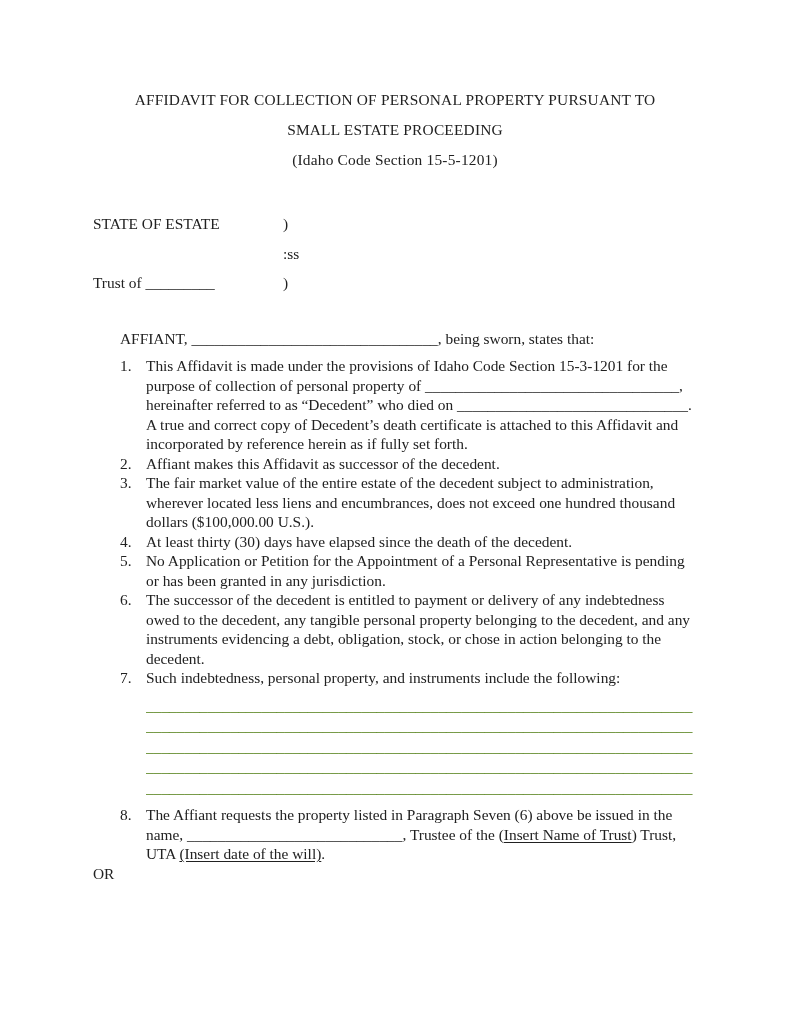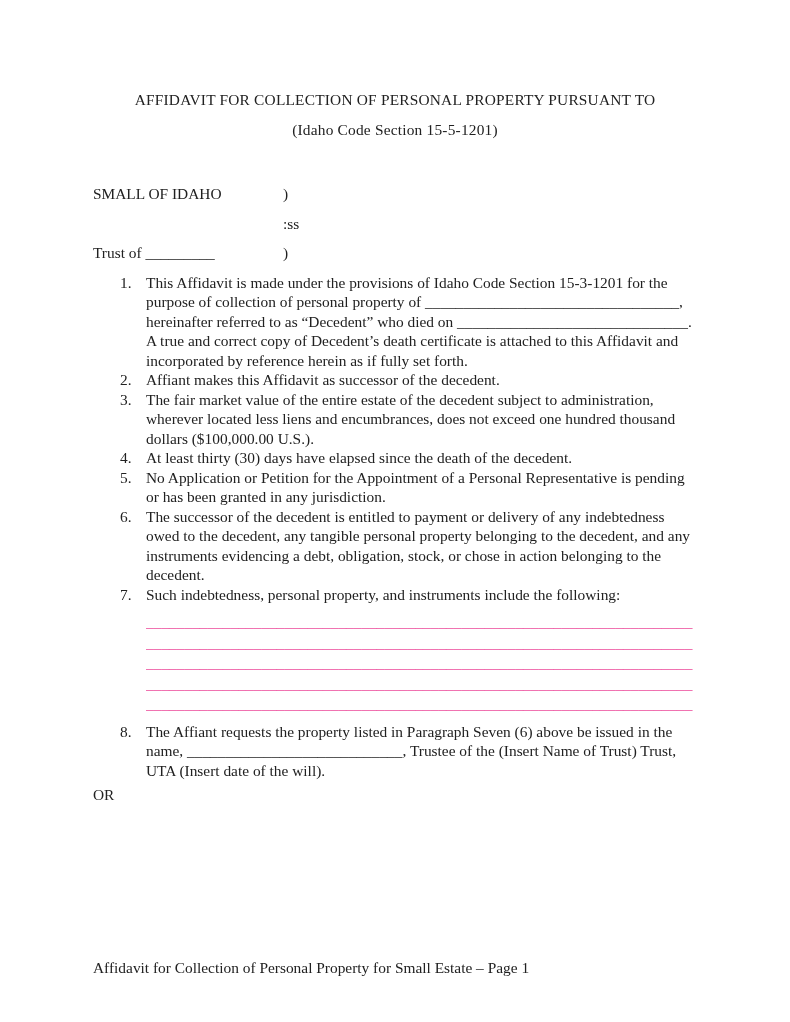--- a/index.html
+++ b/index.html
@@ -61,69 +61,72 @@
   }
   .num {
     flex: none;
     width: 26px;
   }
   .itxt {
     flex: 1;
     white-space: pre-line;
   }
   .u {
+    text-decoration: underline;
     text-underline-offset: 2px;
   }
   .fill-lines {
     margin: 8px 0 0 53px;
   }
   .fline {
     line-height: 20.6px;
     height: 20.6px;
     white-space: nowrap;
-    color: #ec4899;
+    color: #4d7c0f;
     overflow: hidden;
   }
   .or {
-    margin-top: 5px;
     line-height: 20px;
   }
   .footer {
     position: absolute;
     left: 93px;
     top: 958px;
     line-height: 20px;
   }
 </style>
 </head>
 <body>
 
 <div class="page">
   <div class="content">
 
     <header class="title-block">
       <div class="title">AFFIDAVIT FOR COLLECTION OF PERSONAL PROPERTY PURSUANT TO</div>
+      <div class="title">SMALL ESTATE PROCEEDING</div>
       <div class="title">(Idaho Code Section 15-5-1201)</div>
     </header>
 
     <section class="venue">
       <div class="vrow">
-        <span>SMALL OF IDAHO</span>
+        <span>STATE OF ESTATE</span>
         <span class="vparen">)</span>
       </div>
       <div class="vrow">
         <span class="vss">:ss</span>
       </div>
       <div class="vrow">
         <span>Trust of</span>
         <span class="blank">_________</span>
         <span class="vparen">)</span>
       </div>
     </section>
 
+    <p class="affiant"><span>AFFIANT,</span>
+      <span class="blank">________________________________</span><span>, being sworn, states that:</span></p>
 
     <div class="list" id="list1">
         <div class="li">
           <span class="num">1.</span>
           <span class="itxt"><span>This Affidavit is made under the provisions of Idaho Code Section 15-3-1201 for the
 purpose of collection of personal property of _________________________________,
 hereinafter referred to as “Decedent” who died on ______________________________.
 A true and correct copy of Decedent’s death certificate is attached to this Affidavit and
 incorporated by reference herein as if fully set forth.</span></span>
         </div>
@@ -172,14 +175,13 @@
           <span class="num">8.</span>
           <span class="itxt"><span>The Affiant requests the property listed in Paragraph Seven (6) above be issued in the
 name, ____________________________, Trustee of the (</span><span class="u">Insert Name of Trust</span><span>) Trust,
 UTA </span><span class="u">(Insert date of the will)</span><span>.</span></span>
         </div>
       </div>
 
     <div class="or">OR</div>
   </div>
 
-  <footer class="footer">Affidavit for Collection of Personal Property for Small Estate – Page 1</footer>
 </div>
 
 </body></html>

